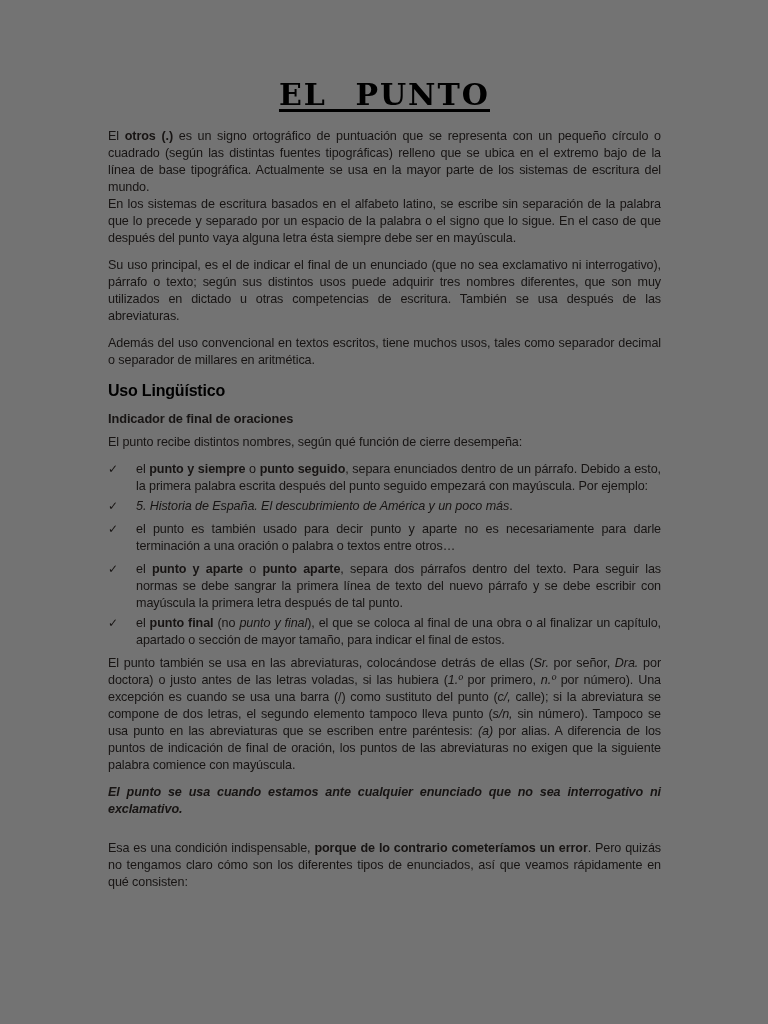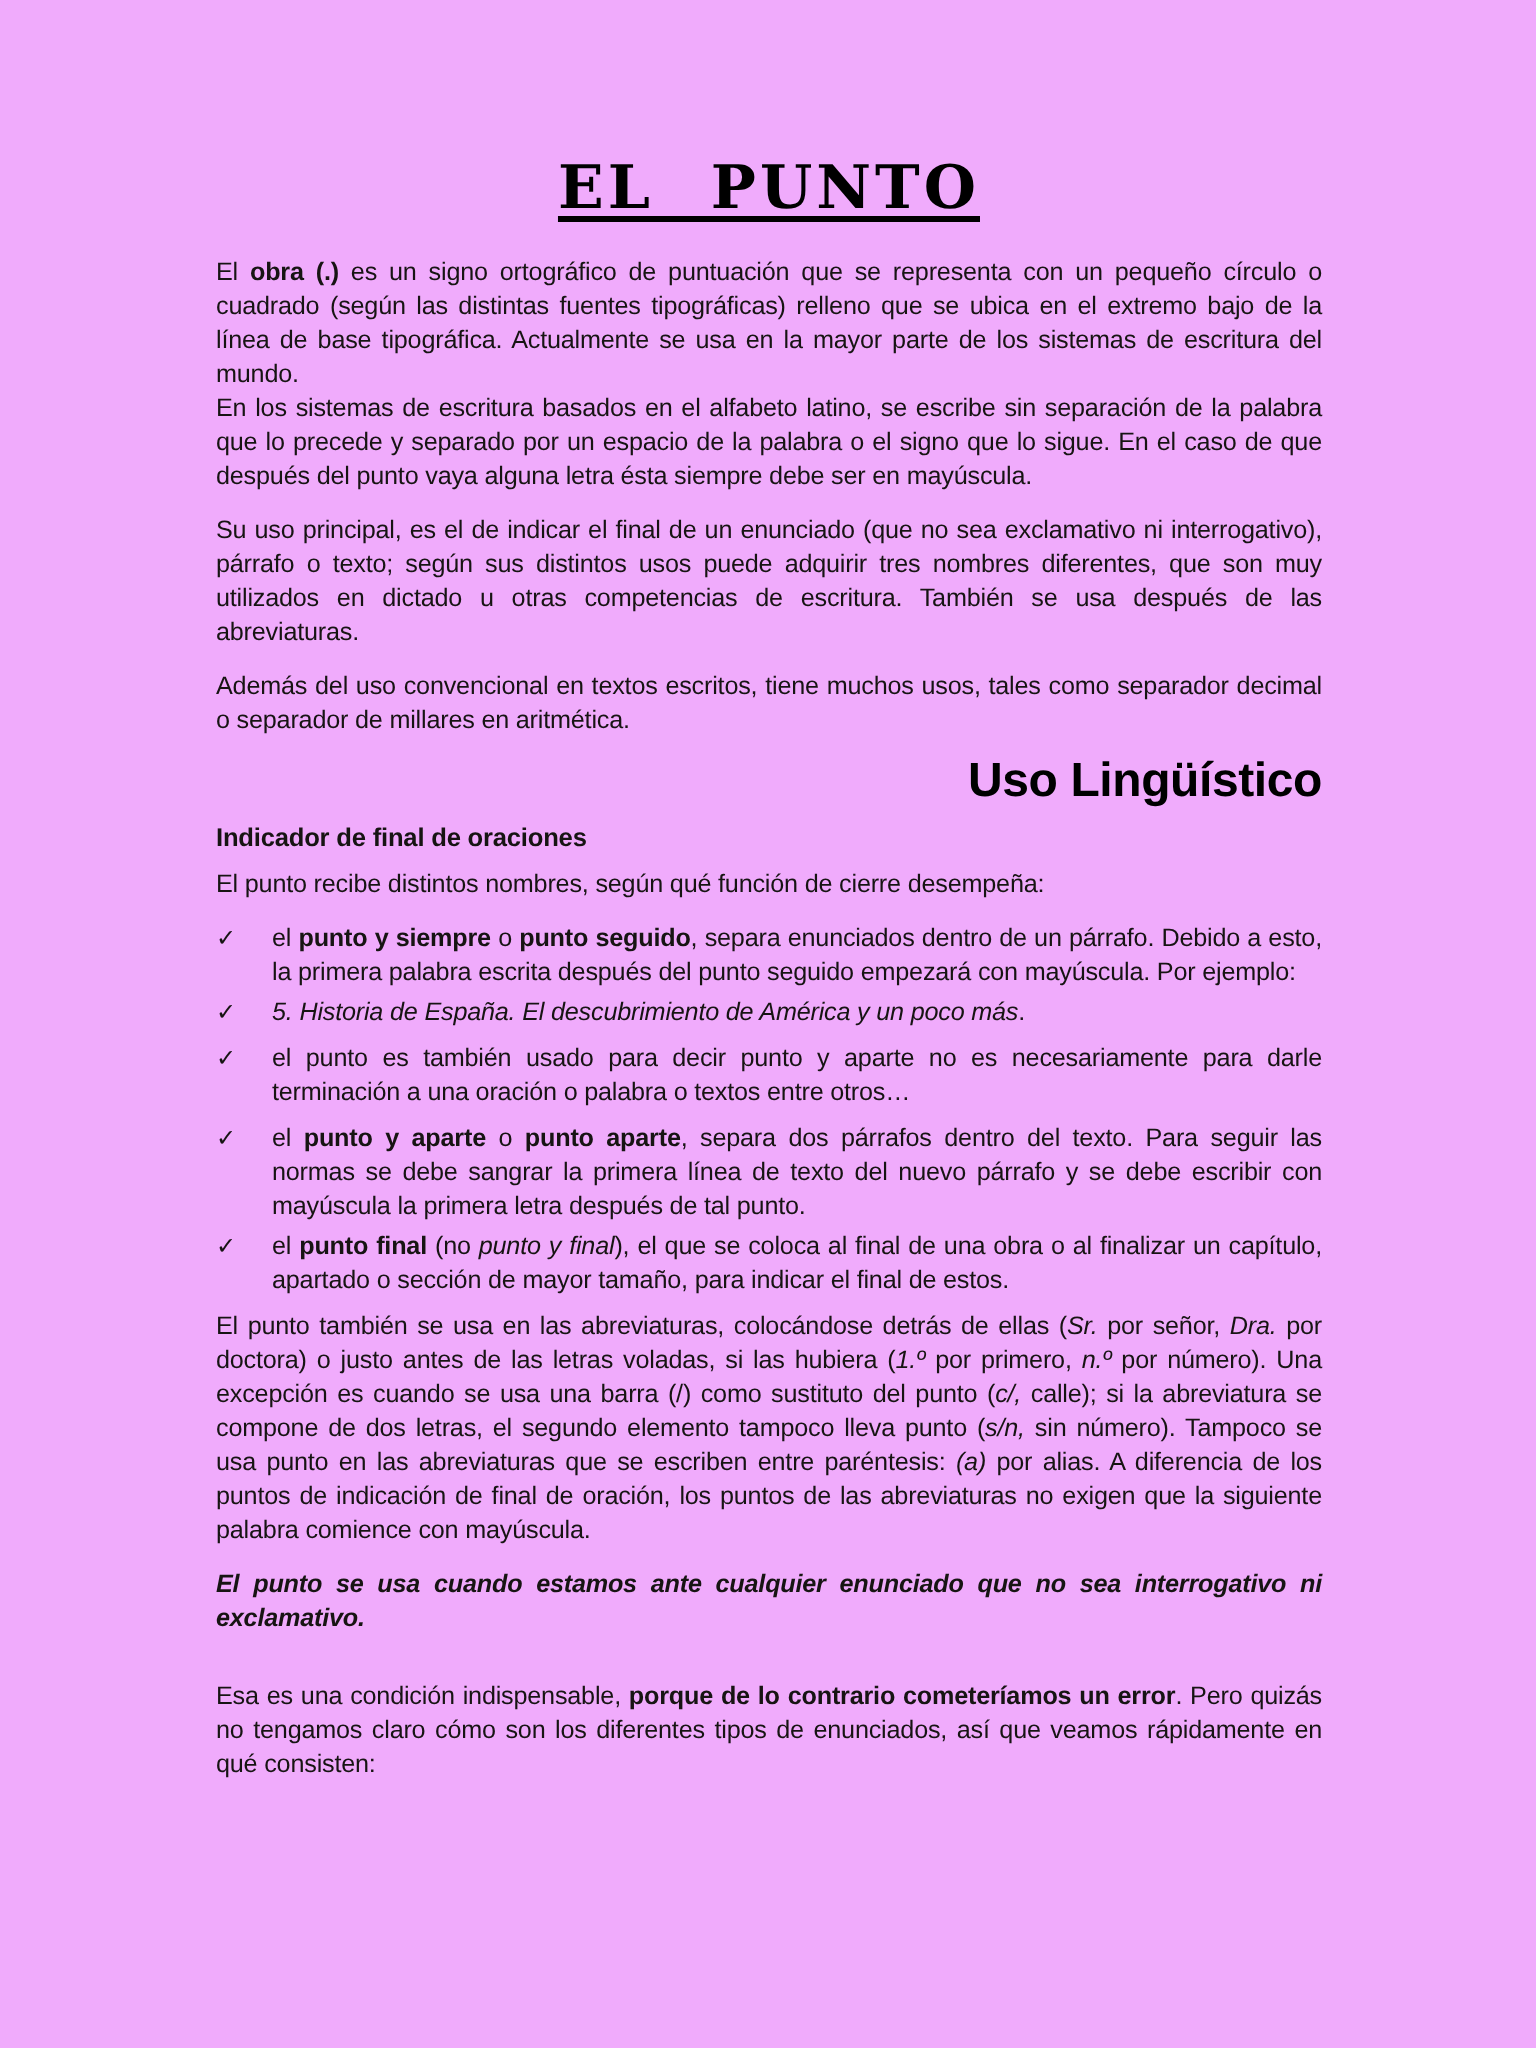--- a/index.html
+++ b/index.html
@@ -3,21 +3,21 @@
 <meta charset="utf-8">
 <style>
   html, body { margin: 0; padding: 0; }
   body { background: #ffffff; }
 
   .page {
     position: relative;
     width: 768px;
     height: 1024px;
     box-sizing: border-box;
-    background: #f0abfc;
+    background: #737373;
     overflow: hidden;
     padding: 78px 107px 0 108px;
     font-family: "Liberation Sans", "DejaVu Sans", sans-serif;
     font-size: 12.6px;
     line-height: 17px;
     letter-spacing: -0.1px;
     color: #171413;
   }
 
   .doc-title {
@@ -36,27 +36,26 @@
 
   .para { margin: 0 0 10px 0; text-align: justify; }
   .para.joined { margin-bottom: 0; }
   .para.gap-lg { margin-bottom: 22px; font-style: italic; }
   .para.final { margin-bottom: 0; }
 
   .b { font-weight: 700; }
   .i { font-style: italic; }
 
   .h2 {
-    font-size: 24px;
+    font-size: 16px;
     line-height: 23px;
     font-weight: 700;
     letter-spacing: -0.2px;
     margin: 2px 0 8px 0;
     color: #000000;
-    text-align: right;
   }
   .h2.spaced { margin: 10px 0 24px 0; }
 
   .h3 { font-weight: 700; margin: 0 0 7px 0; font-size: 12.8px; }
 
   .checklist { margin: 0 0 4px 0; }
   .check-item { display: flex; margin: 0 0 6px 0; }
   .check-item.tight { margin-bottom: 3px; }
   .check-item .marker {
     flex: 0 0 28px;
@@ -66,21 +65,21 @@
   }
   .check-item .li-text { flex: 1; text-align: justify; }
 </style>
 </head>
 <body>
 
 <div class="page">
 
   <h1 class="doc-title">EL PUNTO</h1>
 
-  <p class="para joined"><span>El </span><span class="b">obra (.)</span><span> es un signo ortográfico de puntuación que se representa con un pequeño círculo o cuadrado (según las distintas fuentes tipográficas) relleno que se ubica en el extremo bajo de la línea de base tipográfica. Actualmente se usa en la mayor parte de los sistemas de escritura del mundo.</span></p>
+  <p class="para joined"><span>El </span><span class="b">otros (.)</span><span> es un signo ortográfico de puntuación que se representa con un pequeño círculo o cuadrado (según las distintas fuentes tipográficas) relleno que se ubica en el extremo bajo de la línea de base tipográfica. Actualmente se usa en la mayor parte de los sistemas de escritura del mundo.</span></p>
   <p class="para"><span>En los sistemas de escritura basados en el alfabeto latino, se escribe sin separación de la palabra que lo precede y separado por un espacio de la palabra o el signo que lo sigue. En el caso de que después del punto vaya alguna letra ésta siempre debe ser en mayúscula.</span></p>
   <p class="para"><span>Su uso principal, es el de indicar el final de un enunciado (que no sea exclamativo ni interrogativo), párrafo o texto; según sus distintos usos puede adquirir tres nombres diferentes, que son muy utilizados en dictado u otras competencias de escritura. También se usa después de las abreviaturas.</span></p>
   <p class="para"><span>Además del uso convencional en textos escritos, tiene muchos usos, tales como separador decimal o separador de millares en aritmética.</span></p>
 
   <h2 class="h2">Uso Lingüístico</h2>
   <h3 class="h3">Indicador de final de oraciones</h3>
   <p class="para"><span>El punto recibe distintos nombres, según qué función de cierre desempeña:</span></p>
 
   <div class="checklist">
     <div class="check-item tight">

